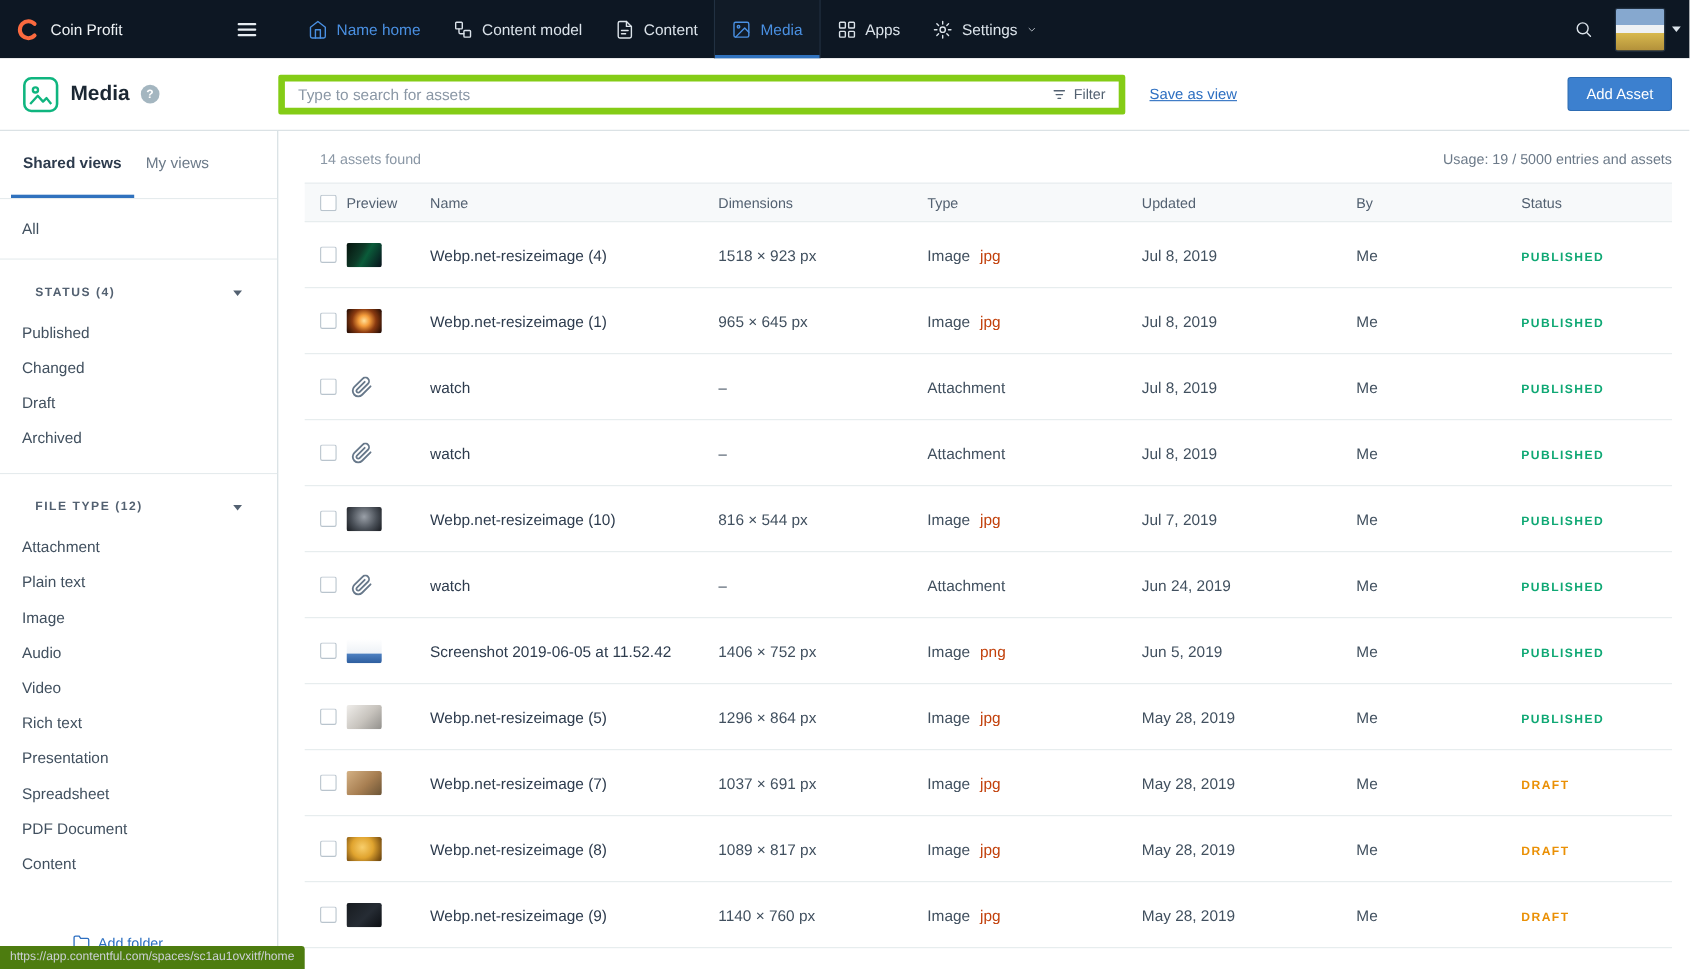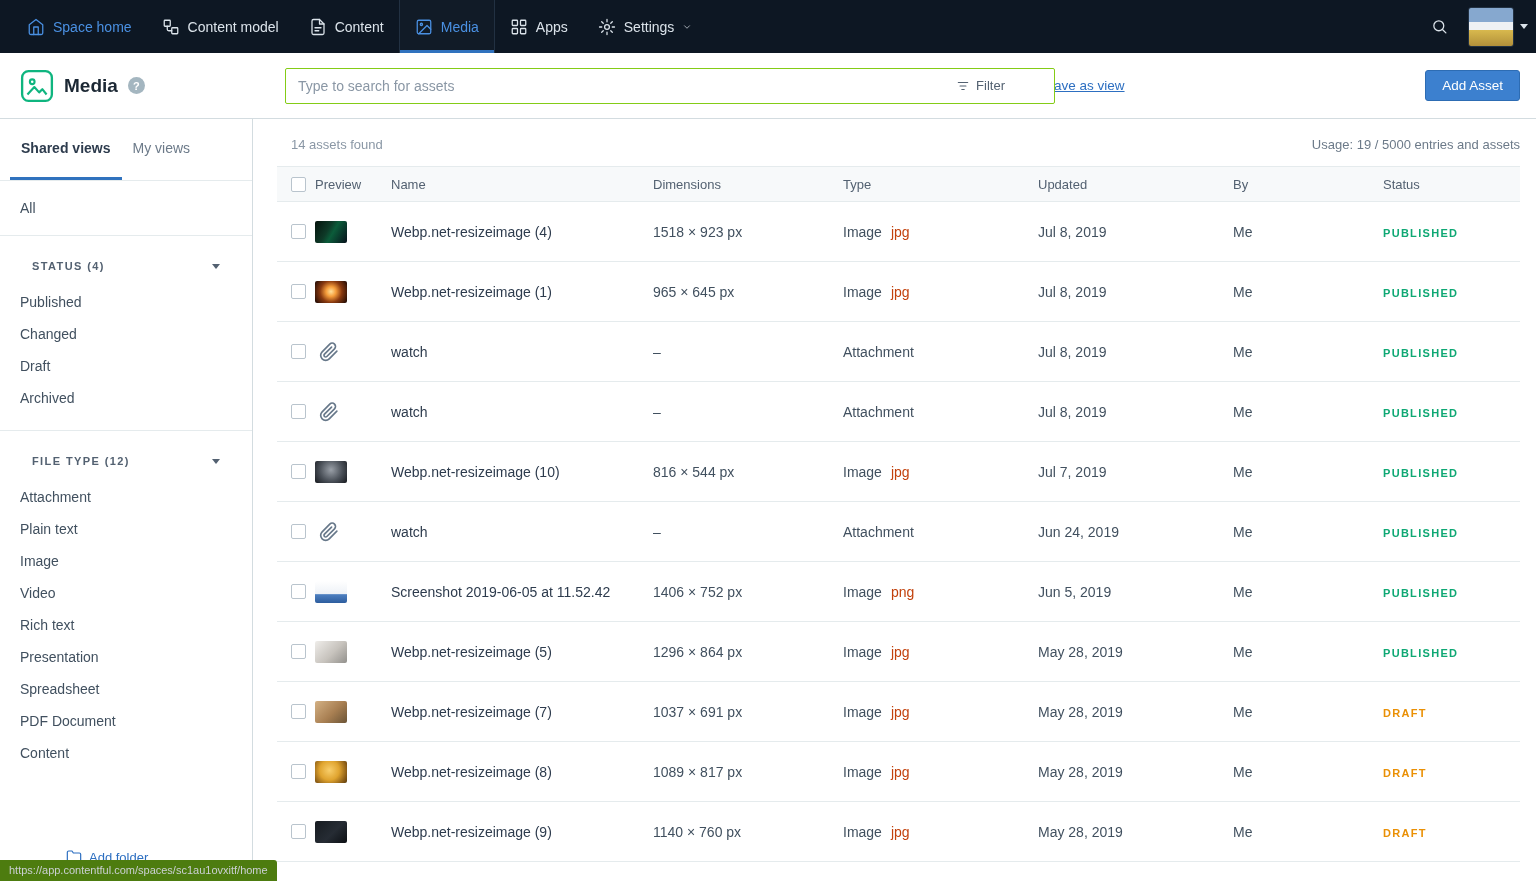--- a/index.html
+++ b/index.html
@@ -40,23 +40,23 @@
   
   .mediabar { height:66px; border-bottom:1px solid #d3dce0; display:flex; align-items:center; background:#fff; }
   .mediabar-left { flex:0 0 253px; display:flex; align-items:center; gap:10px; padding-left:20px; }
   .page-icon svg { width:34px; height:34px; }
   .page-title { font-size:19px; font-weight:700; color:#1b2733; }
   .help { width:17px; height:17px; border-radius:50%; background:#a4b6c0; color:#fff;
           font-size:11px; font-weight:700; display:flex; align-items:center; justify-content:center; cursor:pointer; }
   .help::after { content:"?"; }
 
   .searchwrap { flex:0 0 770px; position:relative; }
-  .search-input { width:100%; height:36px; border:1px solid #84cc16; border-radius:2px;
+  .search-input { width:100%; height:36px; border:6px solid #84cc16; border-radius:2px;
                   padding:0 100px 0 12px; font-size:14px; color:#41505f; outline:none;
-                  font-family:"Liberation Sans", sans-serif;margin-left:32px; }
+                  font-family:"Liberation Sans", sans-serif; }
   .search-input::placeholder { color:#8a97a5; }
   .filter-btn { position:absolute; right:12px; top:0; height:36px; display:flex; align-items:center; gap:6px;
                 background:none; border:none; color:#536171; font-size:13px; cursor:pointer;
                 font-family:"Liberation Sans", sans-serif; }
   .filter-btn svg { width:14px; height:14px; stroke:#536171; fill:none; stroke-width:2; stroke-linecap:round; }
 
   .save-view { margin-left:22px; color:#2d6fc1; font-size:13.5px; text-decoration:underline;
                cursor:pointer; white-space:nowrap; font-weight:500; }
   .add-asset { margin-left:auto; margin-right:16px; height:31px; padding:0 16px; border-radius:3px;
                background:#3c80cf; border:1px solid #2d6cb3; color:#fff; font-size:13.5px; cursor:pointer;
@@ -121,28 +121,41 @@
   .status-badge.draft { color:#ea9005; }
 
   
   .link-preview { position:fixed; left:0; bottom:0; background:#4d7c0f; color:#cbd0d4;
                   font-size:11px; padding:4px 9px 5px; border-top-right-radius:3px; }
 </style>
 </head>
 <body>
 
 <header class="topnav">
+  <div class="brand">
+    <span class="brand-logo">
+      <svg viewBox="0 0 24 24">
+          <path d="M19 6.3A8.4 8.4 0 1 0 19 17.7" fill="none" stroke="#fb6a3f" stroke-width="4" stroke-linecap="round"></path>
+        </svg>
+    </span>
+    <span class="brand-name">Coin Profit</span>
+    <span class="hamburger">
+      <span></span>
+        <span></span>
+        <span></span>
+    </span>
+  </div>
 
   <nav class="nav">
     <div class="nav-item hovered">
       <svg viewBox="0 0 24 24">
           <path d="M3 9l9-7 9 7v11a2 2 0 0 1-2 2H5a2 2 0 0 1-2-2z"></path>
           <polyline points="9 22 9 12 15 12 15 22"></polyline>
         </svg>
-      <span>Space home</span>
+      <span>Name home</span>
     </div>
     <div class="nav-item">
       <svg viewBox="0 0 24 24">
           <rect x="3" y="3" width="8" height="8" rx="1"></rect>
           <rect x="13" y="13" width="8" height="8" rx="1"></rect>
           <path d="M7 11v4a2 2 0 0 0 2 2h4"></path>
         </svg>
       <span>Content model</span>
     </div>
     <div class="nav-item">
@@ -259,20 +272,21 @@
         <span class="tri"></span>
       </div>
       <ul class="side-list">
 
           <li class="side-item">Attachment</li>
 
           <li class="side-item">Plain text</li>
 
           <li class="side-item">Image</li>
 
+          <li class="side-item">Audio</li>
 
           <li class="side-item">Video</li>
 
           <li class="side-item">Rich text</li>
 
           <li class="side-item">Presentation</li>
 
           <li class="side-item">Spreadsheet</li>
 
           <li class="side-item">PDF Document</li>

